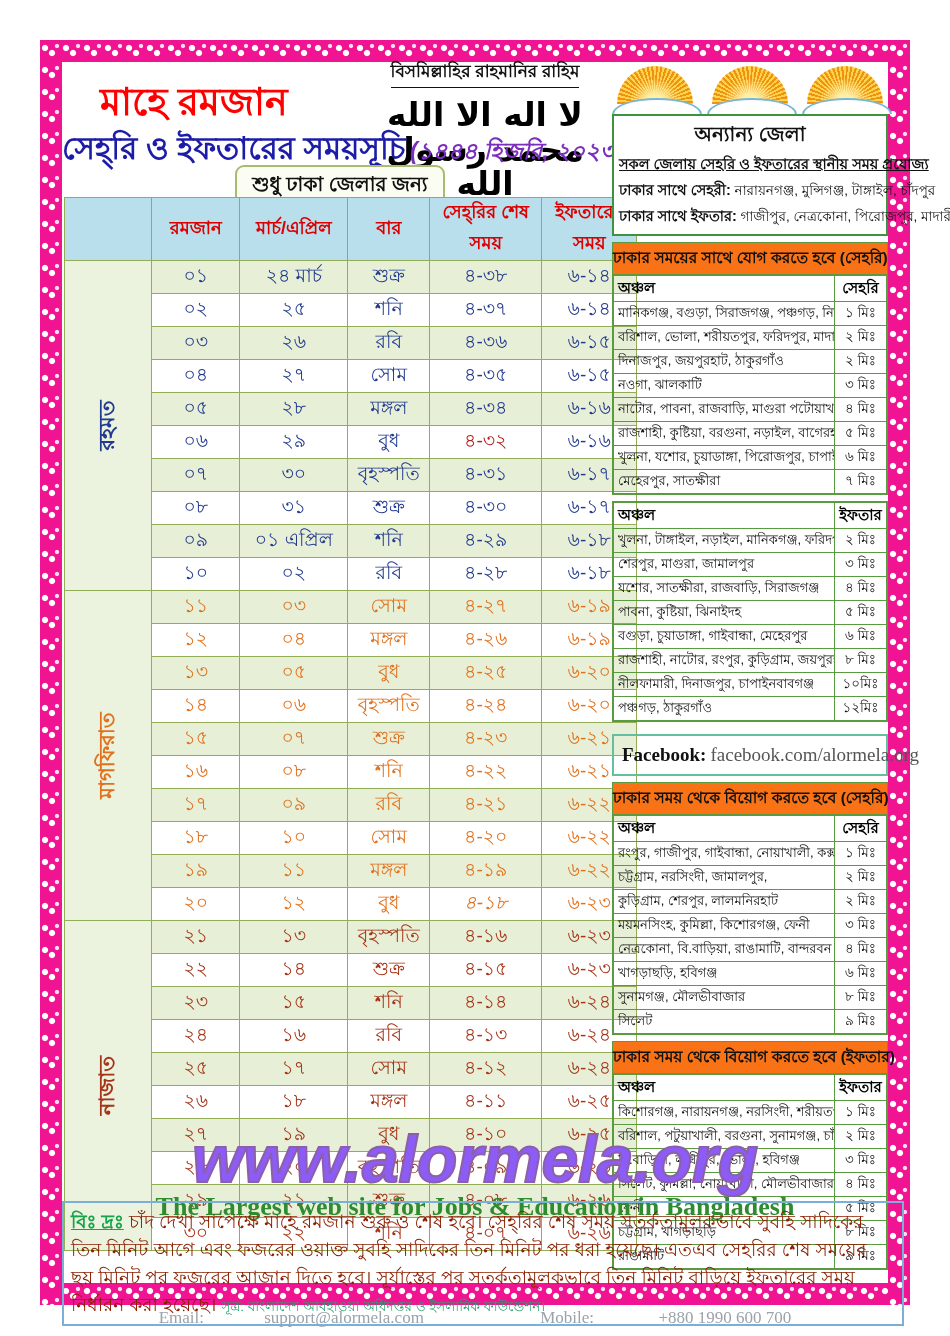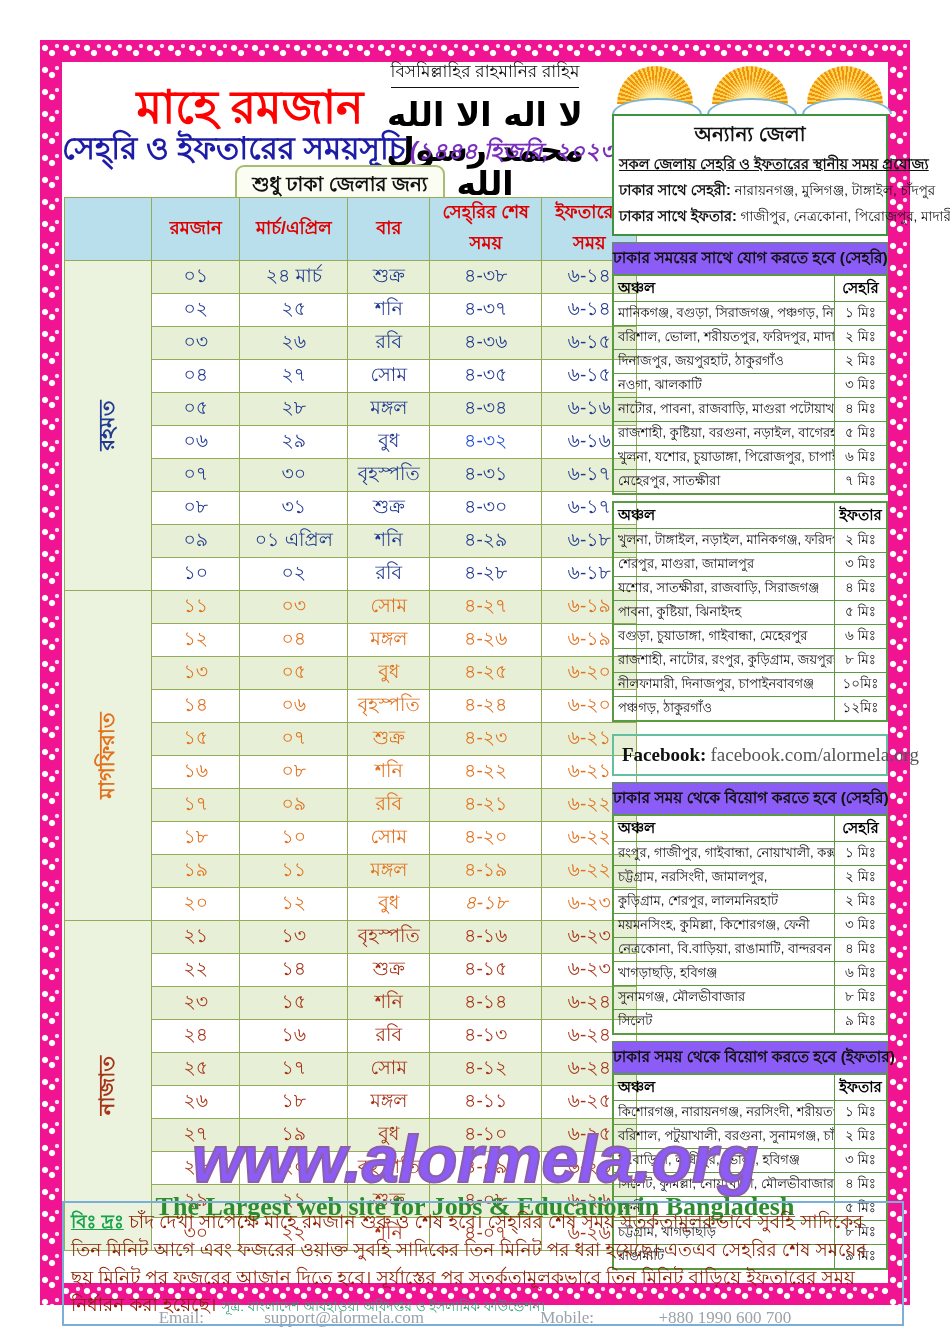--- a/index.html
+++ b/index.html
@@ -16,24 +16,24 @@
       radial-gradient(circle at 17px 6px,rgba(255,255,255,.85) 1.6px,rgba(255,255,255,0) 2.6px);
     background-size:21px 22px;}
   .band-top{left:40px;top:40px;width:870px;height:22px;}
   .band-bottom{left:40px;top:1283px;width:870px;height:22px;}
   .band-left{left:40px;top:40px;width:22px;height:1265px;}
   .band-right{left:888px;top:40px;width:22px;height:1265px;}
 
   .content{position:absolute;left:62px;top:62px;width:826px;height:1221px;background:#fff;}
 
   
-  .main-title{position:absolute;left:38px;top:10px;width:300px;text-align:center;
-    font-size:46px;font-weight:bold;color:#ff0000;}
+  .main-title{position:absolute;left:38px;top:10px;width:300px;
+    font-size:38px;font-weight:bold;color:#ff0000;}
   .bismillah-block{position:absolute;left:290px;top:-4px;width:266px;text-align:center;}
-  .bismillah{display:inline-block;font-size:17px;font-weight:normal;color:#111;
+  .bismillah{display:inline-block;font-size:17px;font-weight:bold;color:#111;
     border-bottom:1.5px solid #111;padding-bottom:1px;}
   .calligraphy{margin-top:10px;font-size:33px;font-weight:bold;color:#000;
     font-family:"DejaVu Sans",sans-serif;direction:rtl;line-height:1.05;letter-spacing:-1px;}
   .subtitle-row{position:absolute;left:0;top:62px;width:556px;text-align:center;white-space:nowrap;}
   .subtitle{font-size:31px;font-weight:bold;color:#1c1ca8;}
   .subtitle-note{font-size:23px;font-style:italic;font-weight:bold;color:#7b2fbe;}
   .badge-wrap{position:absolute;left:0;top:103px;width:556px;text-align:center;}
   .badge{display:inline-block;border:2px solid #a9bd72;border-radius:9px;background:#fbfdf2;
     padding:2px 15px;font-size:20px;font-weight:bold;color:#111;}
 
@@ -61,21 +61,21 @@
   .sun-hill{position:absolute;left:0;bottom:0;width:86px;height:14px;background:#fff;
     border:2px solid #7ab6d4;border-bottom:none;border-radius:100% 100% 0 0 / 200% 200% 0 0;}
   .od-box{margin-top:0;border:2px solid #3d9440;background:#fff;padding:3px 5px 5px;}
   .od-title{text-align:center;font-size:20px;font-weight:bold;color:#111;}
   .od-line1{text-align:center;font-size:14.5px;font-weight:bold;color:#111;
     text-decoration:underline;margin-top:1px;white-space:nowrap;}
   .od-line{font-size:13.5px;color:#111;margin-top:2px;white-space:nowrap;}
   .od-line b{font-size:14.5px;}
 
   .panel{border:1.6px solid #5a9a40;margin-top:6px;}
-  .ptitle{background:#8b5cf6;border-bottom:1.6px solid #5a9a40;text-align:center;
+  .ptitle{background:#f97316;border-bottom:1.6px solid #5a9a40;text-align:center;
     font-size:15.5px;font-weight:bold;color:#111;padding:2.5px 0;white-space:nowrap;}
   .panel table{border-collapse:collapse;width:100%;table-layout:fixed;}
   .panel td{border:1.2px solid #5a9a40;padding:0 4px;height:21px;overflow:hidden;white-space:nowrap;}
   .pc1{font-size:15px;font-weight:bold;}
   .pc2{font-size:15px;font-weight:bold;text-align:center;}
   .pmincol{width:52px;}
   .preg{font-size:13px;color:#111;}
   .pmin{font-size:13.5px;color:#111;text-align:center;}
 
   .fb-box{border:2px solid #62bfa0;margin-top:12px;padding:8px 8px;text-align:center;
@@ -172,21 +172,21 @@
           <td style="color: rgb(34, 58, 143);">০৫</td>
           <td style="color: rgb(34, 58, 143);">২৮</td>
           <td style="color: rgb(34, 58, 143);">মঙ্গল</td>
           <td style="color: rgb(34, 58, 143);">৪-৩৪</td>
           <td style="color: rgb(34, 58, 143);">৬-১৬</td>
         </tr>
         <tr class="even">
           <td style="color: rgb(34, 58, 143);">০৬</td>
           <td style="color: rgb(34, 58, 143);">২৯</td>
           <td style="color: rgb(34, 58, 143);">বুধ</td>
-          <td style="color: #1d4ed8;">৪-৩২</td>
+          <td style="color: #b91c1c;">৪-৩২</td>
           <td style="color: rgb(34, 58, 143);">৬-১৬</td>
         </tr>
         <tr class="odd">
           <td style="color: rgb(34, 58, 143);">০৭</td>
           <td style="color: rgb(34, 58, 143);">৩০</td>
           <td style="color: rgb(34, 58, 143);">বৃহস্পতি</td>
           <td style="color: rgb(34, 58, 143);">৪-৩১</td>
           <td style="color: rgb(34, 58, 143);">৬-১৭</td>
         </tr>
         <tr class="even">

